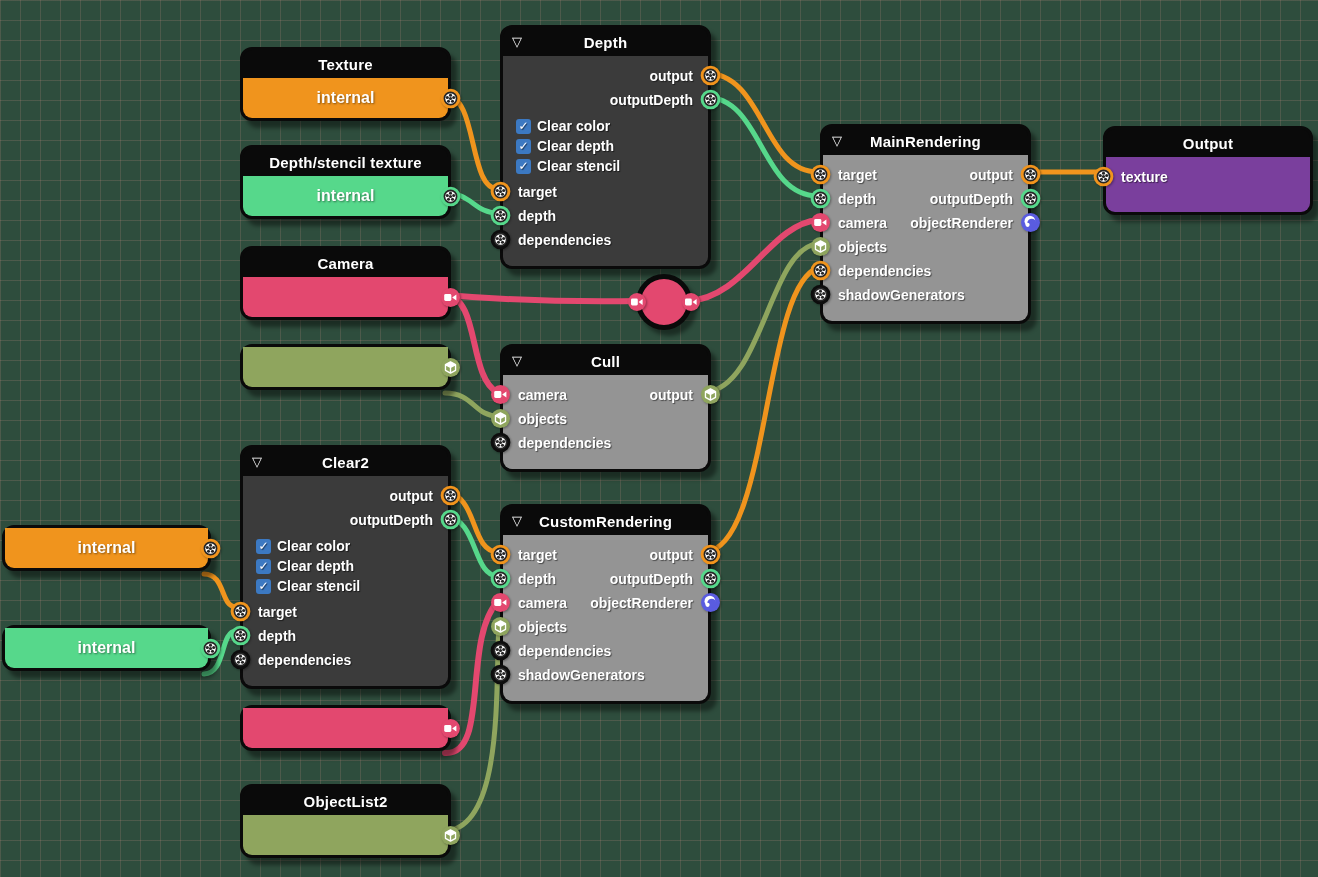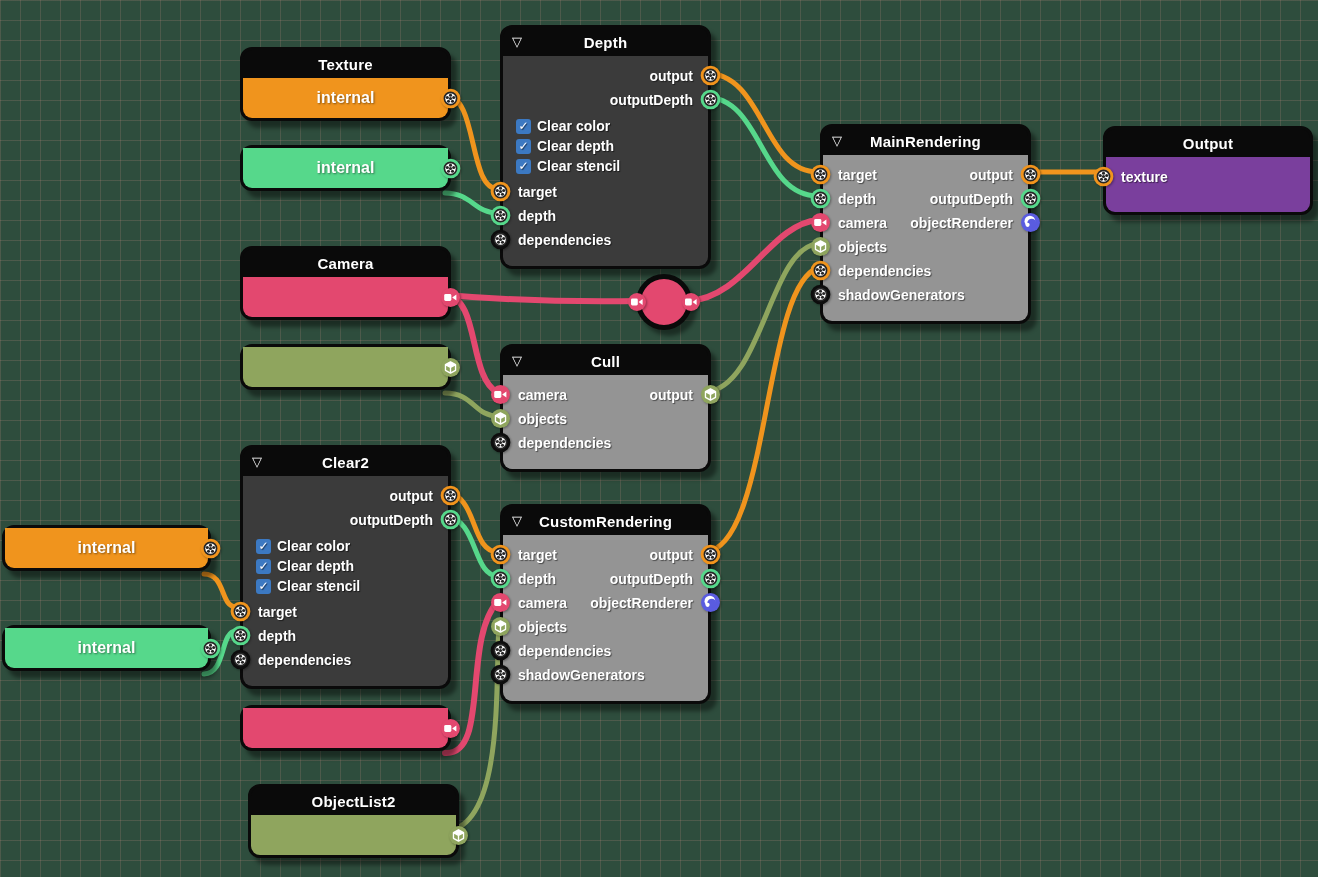--- a/index.html
+++ b/index.html
@@ -122,20 +122,23 @@
       <span>internal</span>
       <span class="vport" style="color: rgb(240, 148, 29);">
           <svg class="pic" viewBox="0 0 20 20">
             <use href="#i-reel"></use>
           </svg>
         </span>
     </div>
   </div>
 
   <div class="node" style="left:240px;top:145px;width:205px">
+    <div class="nhead">
+      <span>Depth/stencil texture</span>
+    </div>
     <div class="nbody value-body" style="background: rgb(86, 216, 139);">
       <span>internal</span>
       <span class="vport" style="color: rgb(86, 216, 139);">
           <svg class="pic" viewBox="0 0 20 20">
             <use href="#i-reel"></use>
           </svg>
         </span>
     </div>
   </div>
 
@@ -356,21 +359,21 @@
   <div class="node" style="left:240px;top:705px;width:205px">
     <div class="nbody value-body" style="background: rgb(227, 72, 111);">
       <span class="vport" style="color: rgb(227, 72, 111);">
           <svg class="pic" viewBox="0 0 20 20">
             <use href="#i-camera"></use>
           </svg>
         </span>
     </div>
   </div>
 
-  <div class="node" style="left:248px;top:784px;width:205px">
+  <div class="node" style="left:240px;top:784px;width:205px">
     <div class="nhead">
       <span>ObjectList2</span>
     </div>
     <div class="nbody value-body" style="background: rgb(143, 165, 94);">
       <span class="vport" style="color: rgb(143, 165, 94);">
           <svg class="pic" viewBox="0 0 20 20">
             <use href="#i-cube"></use>
           </svg>
         </span>
     </div>

